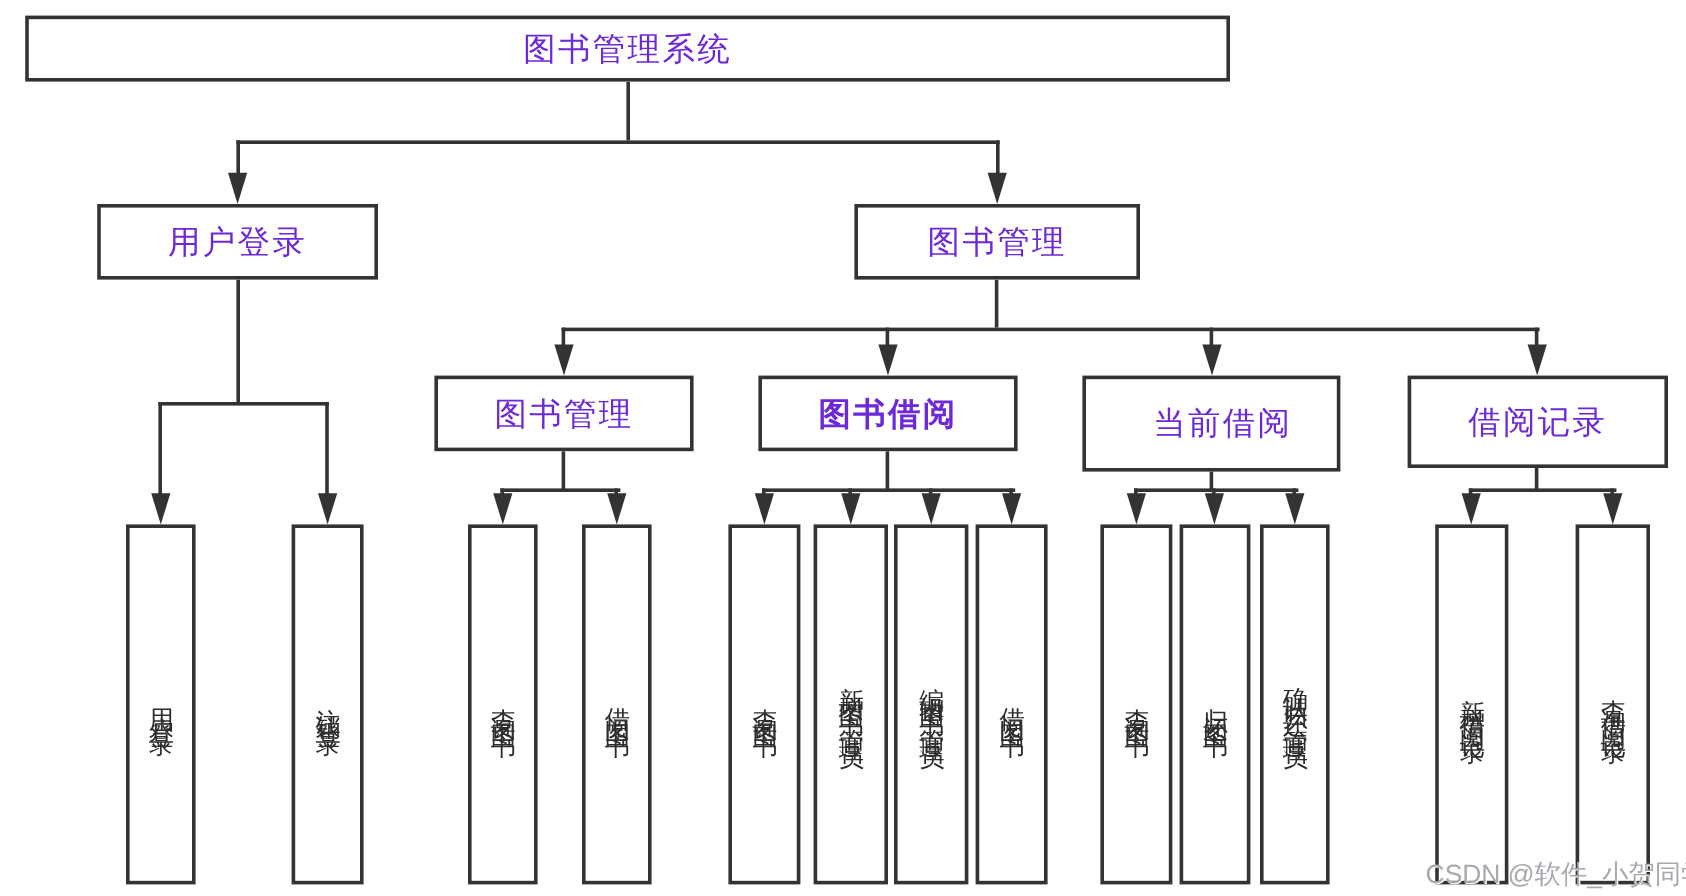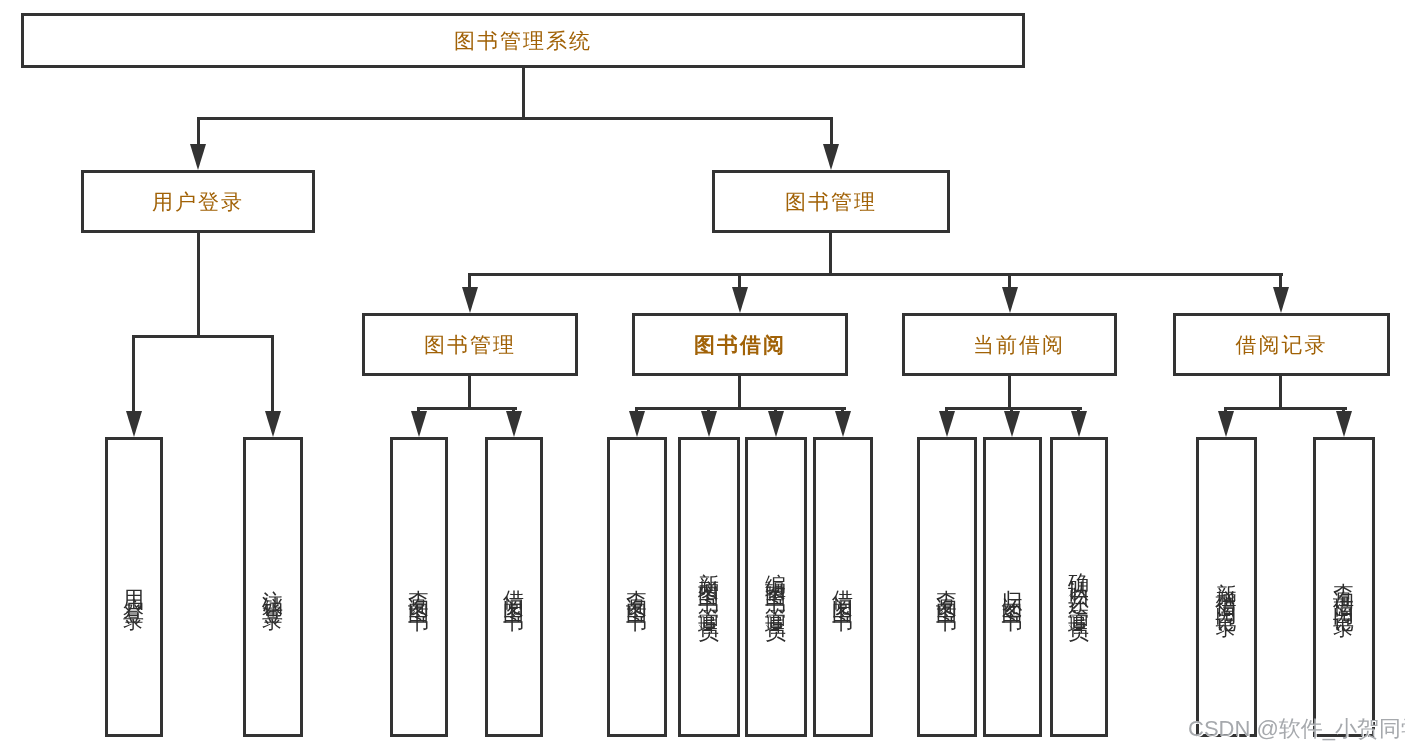--- a/index.html
+++ b/index.html
@@ -19,23 +19,23 @@
     position: absolute;
     box-sizing: border-box;
     border: 3px solid #333333;
     background: #ffffff;
     display: flex;
     align-items: center;
     justify-content: center;
     z-index: 2;
   }
   .box.hbox span {
-    font-size: 21px;
+    font-size: 27px;
     letter-spacing: 2px;
-    color: #a16207;
+    color: #6d28d9;
     white-space: nowrap;
   }
   .box.vbox span {
     writing-mode: vertical-rl;
     text-orientation: mixed;
     font-size: 21px;
     letter-spacing: 7px;
     color: #2d2d2d;
     line-height: 1;
   }
@@ -81,24 +81,24 @@
   <div class="box hbox" style="left:712px; top:170px; width:238px; height:63px;align-items:center;">
     <span>图书管理</span>
   </div>
 
   <div class="box hbox" style="left:362px; top:313px; width:216px; height:63px;">
     <span>图书管理</span>
   </div>
   <div class="box hbox" style="left:632px; top:313px; width:216px; height:63px;font-weight:bold;">
     <span>图书借阅</span>
   </div>
-  <div class="box hbox" style="left:902px; top:313px; width:215px; height:63px;padding-left:19px;">
+  <div class="box hbox" style="left:902px; top:313px; width:215px; height:80px;padding-left:19px;">
     <span>当前借阅</span>
   </div>
-  <div class="box hbox" style="left:1173px; top:313px; width:217px; height:63px;">
+  <div class="box hbox" style="left:1173px; top:313px; width:217px; height:77px;">
     <span>借阅记录</span>
   </div>
 
   <div class="box vbox" style="left:105px; top:437px; width:58px; height:300px;">
     <span>用户登录</span>
   </div>
   <div class="box vbox" style="left:243px; top:437px; width:60px; height:300px;">
     <span>注销登录</span>
   </div>
 

